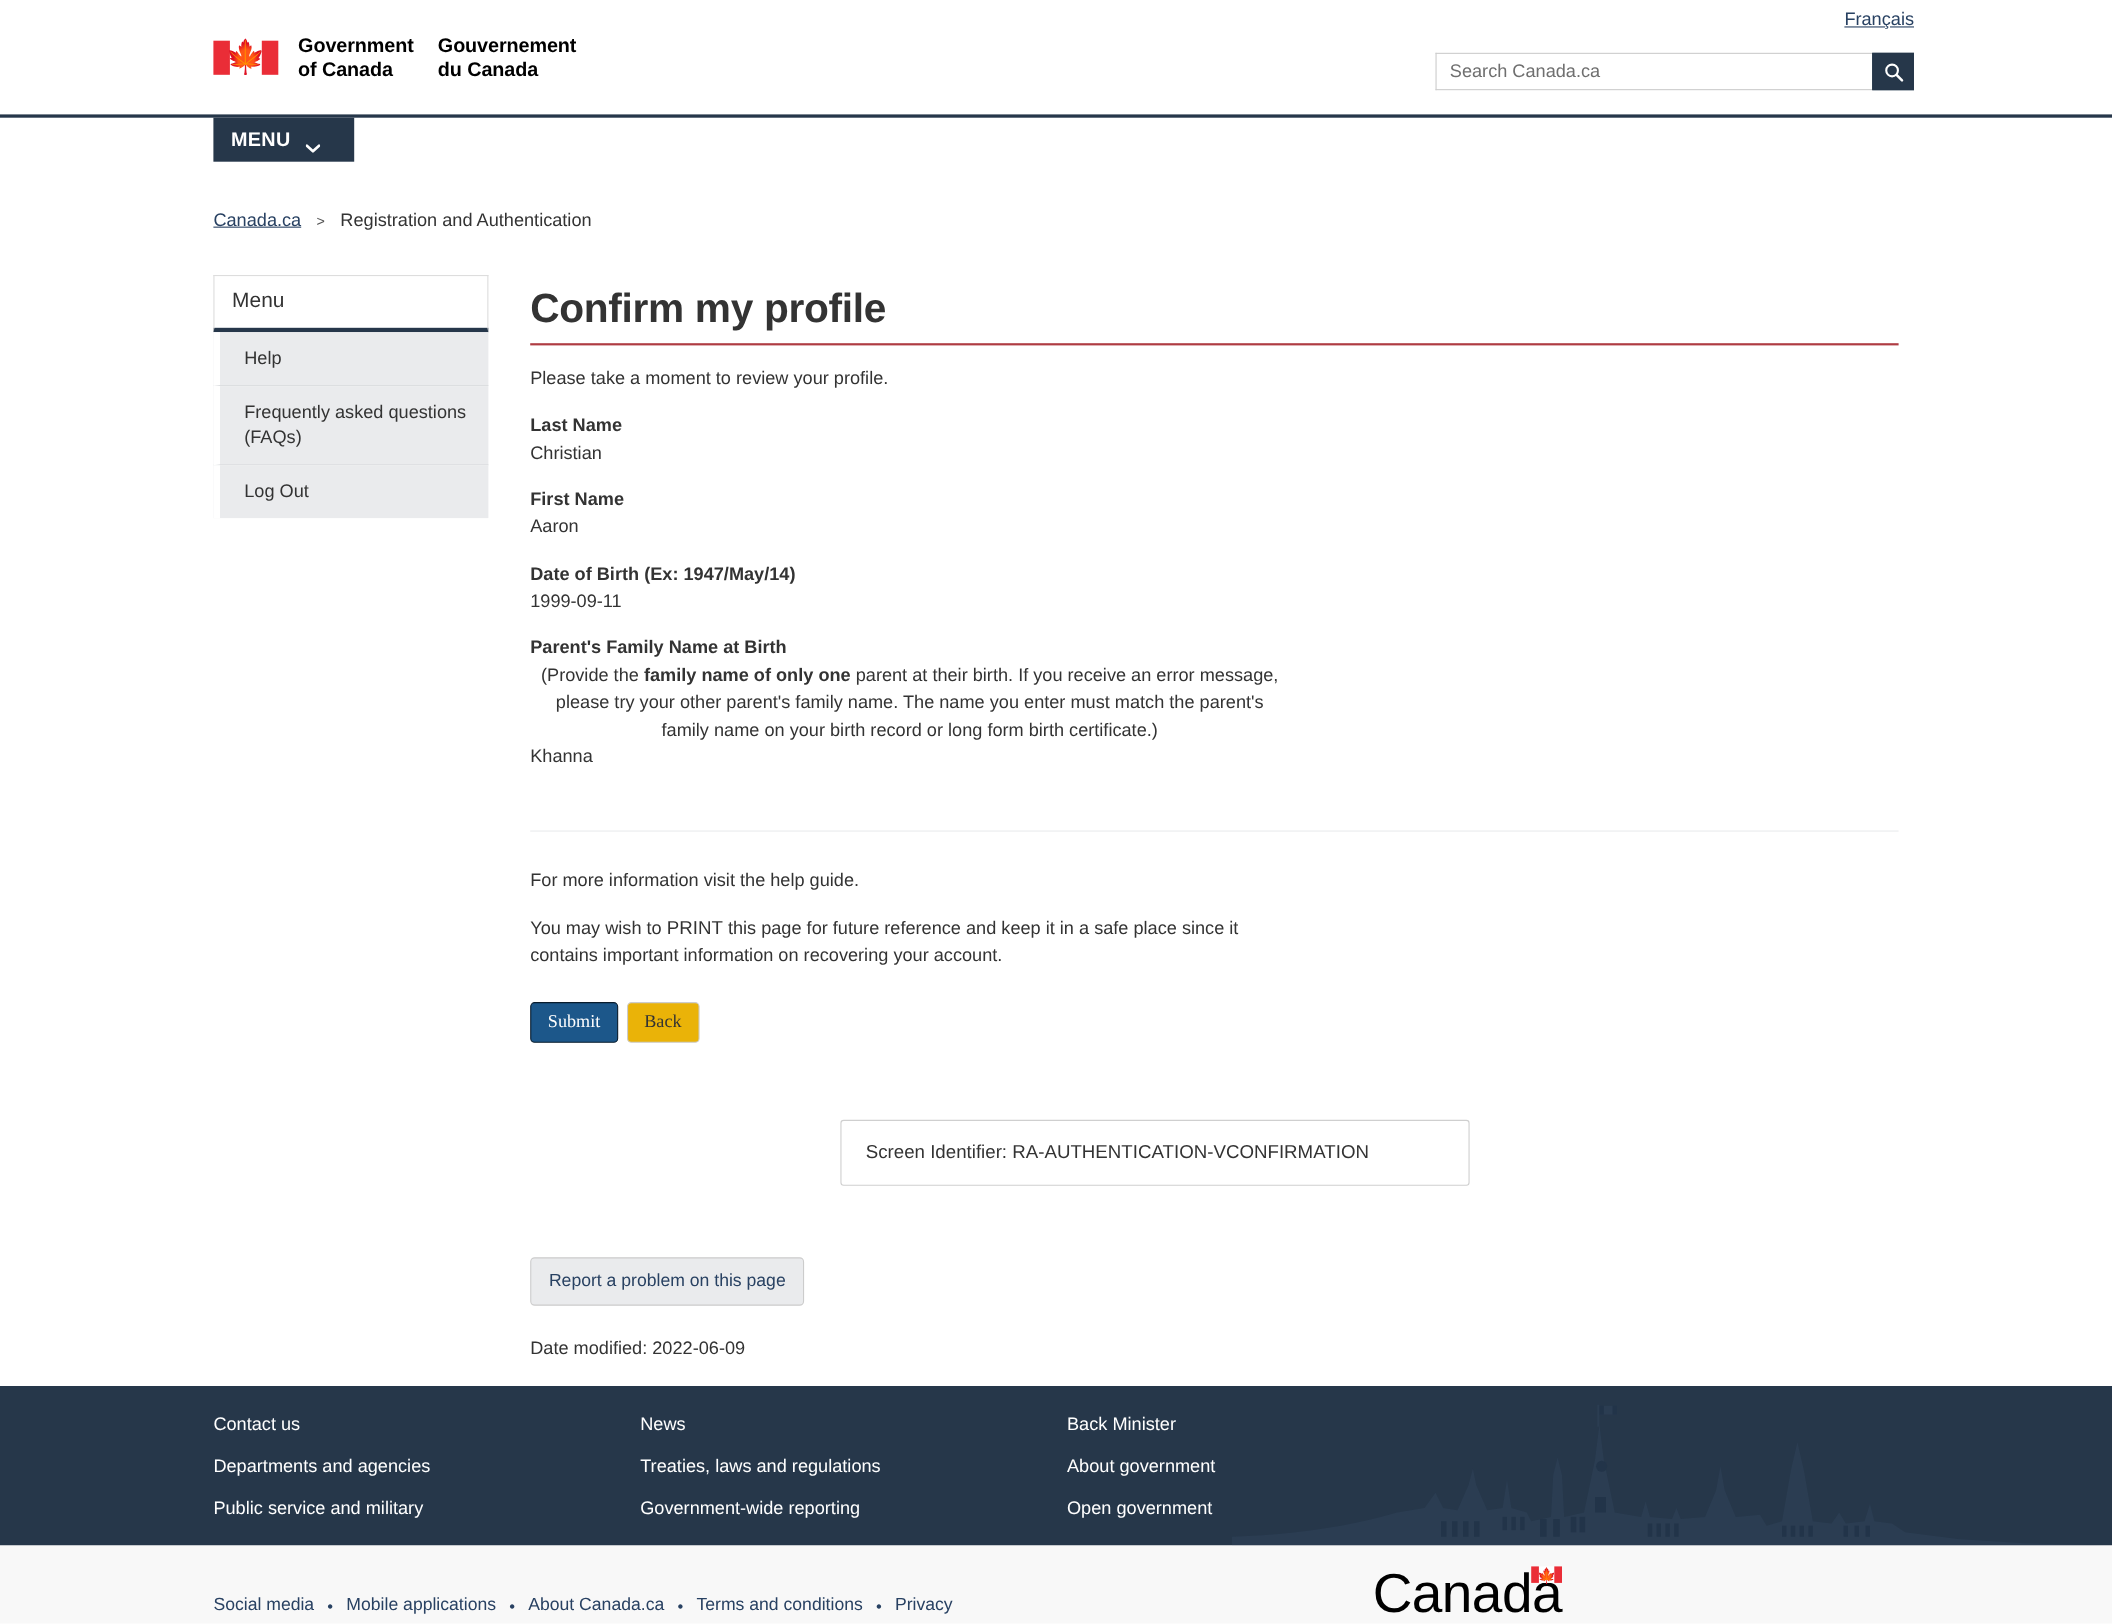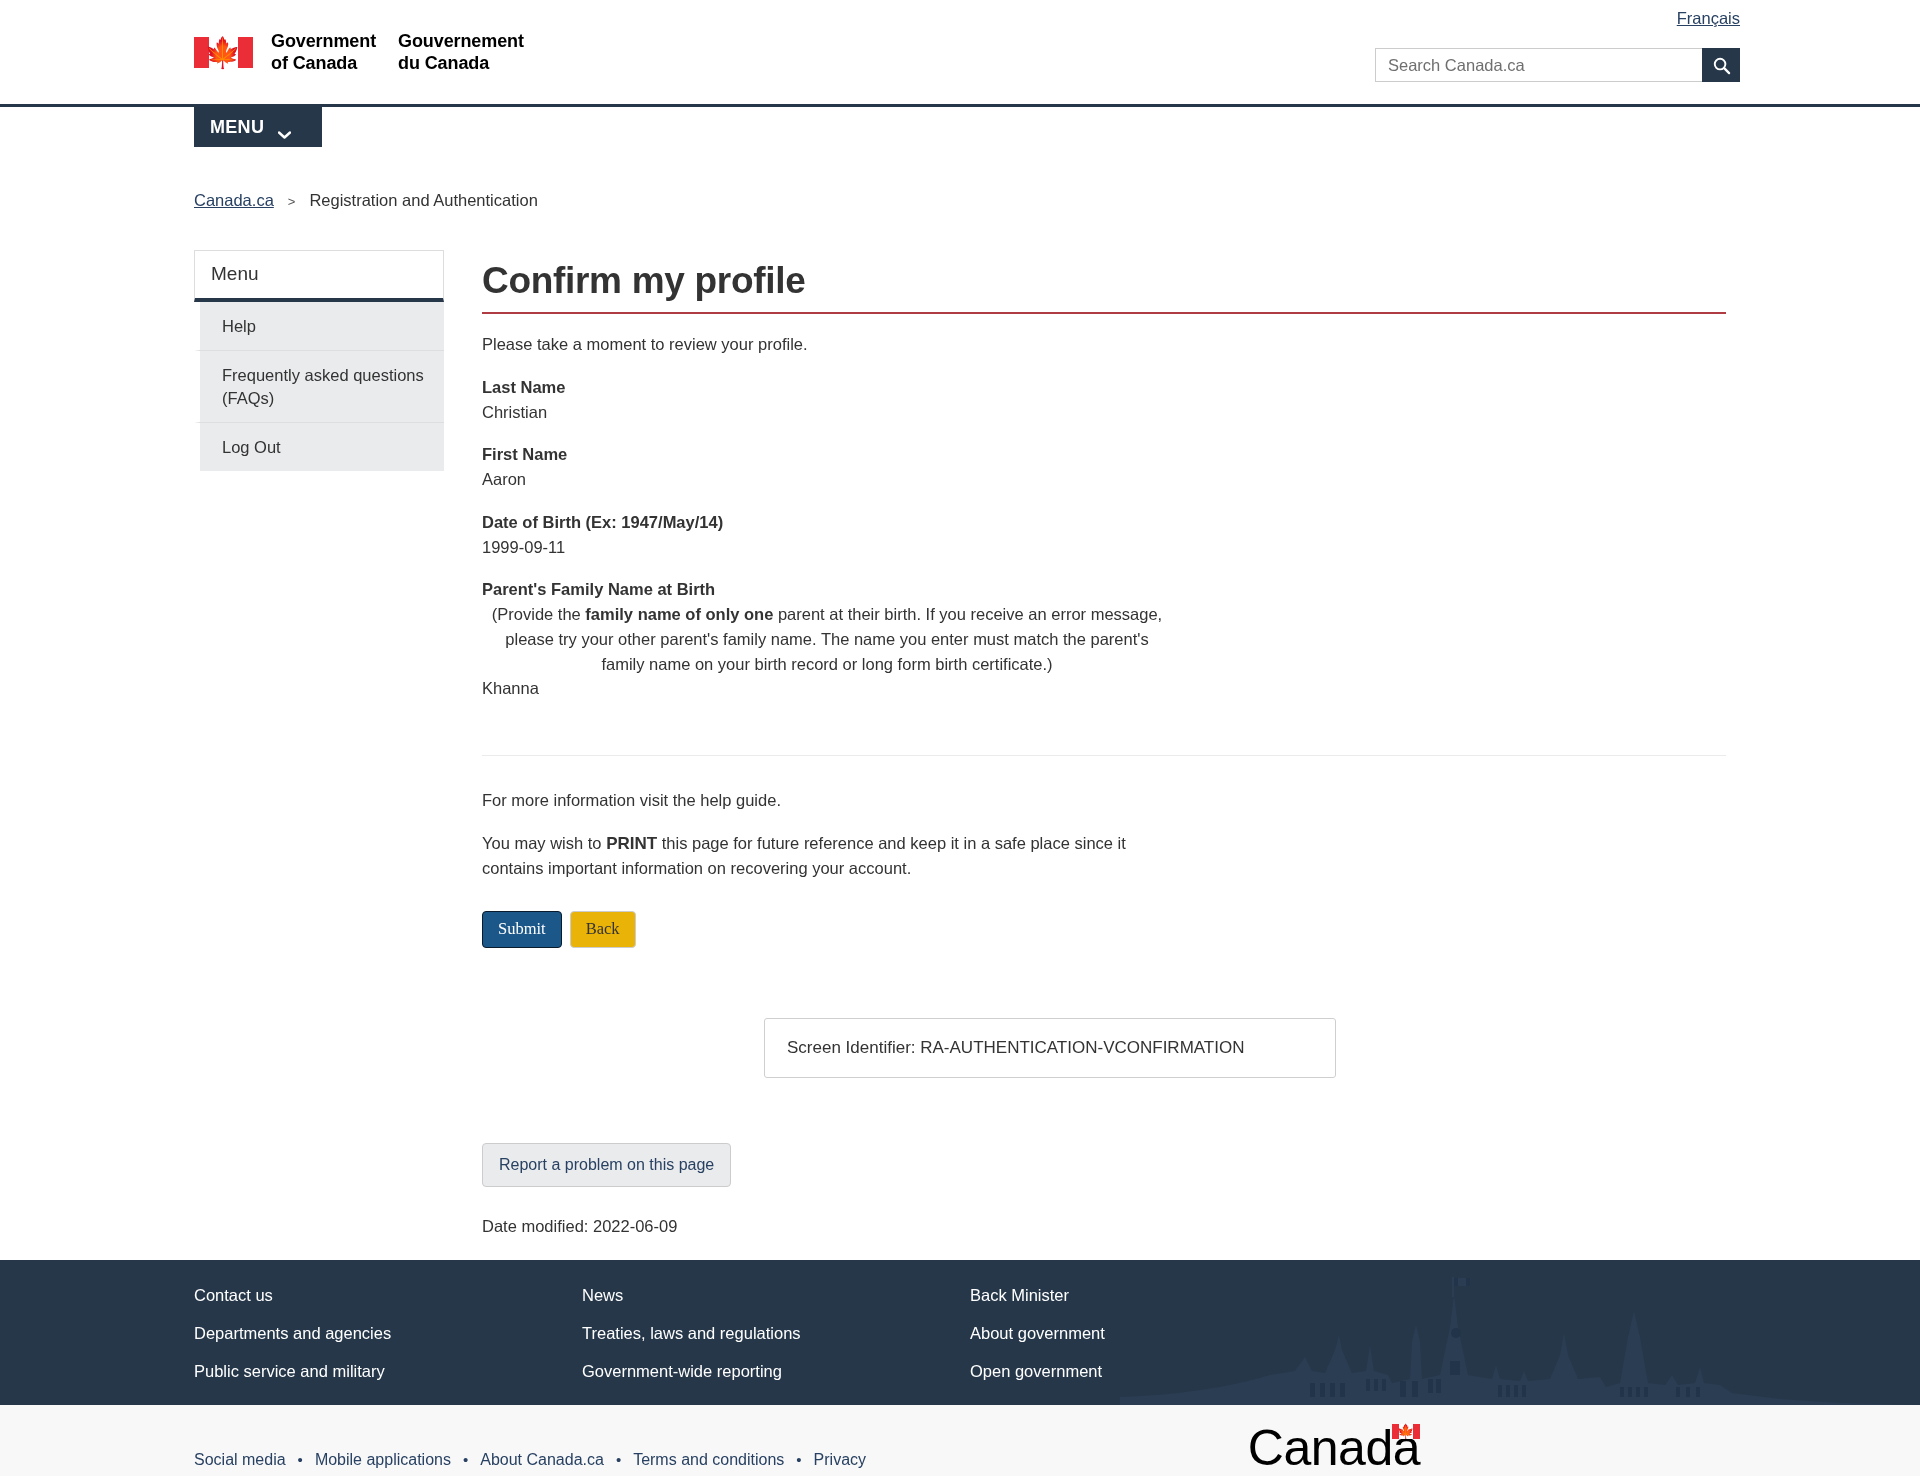--- a/index.html
+++ b/index.html
@@ -71,21 +71,21 @@
     font-weight: 700;
     letter-spacing: -0.1px;
   }
   .wordmark span { display: block; white-space: nowrap; }
 
   .search-wrap {
     position: absolute;
     right: 0;
     top: 48px;
     display: flex;
-    width: 365px;
+    width: 435px;
     height: 34px;
   }
   .search-input {
     flex: 1;
     border: 1px solid #ccc;
     border-right: none;
     padding: 0 12px;
     font-size: 16.5px;
     font-family: "Liberation Sans", sans-serif;
     color: #555;
@@ -193,21 +193,21 @@
   .field-help b { font-weight: 700; }
 
   hr.divider {
     border: none;
     border-top: 1px solid #eaebed;
     margin: 54px 0 0 0;
   }
 
   .info-para { font-size: 16.5px; line-height: 1.5; margin: 32px 0 0 0; max-width: 700px; }
   .info-para.second { margin-top: 18px; }
-  .print-strong { font-weight: 700; font-size: 17px; text-align: center; }
+  .print-strong { font-weight: 400; font-size: 17px; text-align: center; }
 
   .btn-row { margin-top: 30px; display: flex; gap: 8px; align-items: stretch; }
   .btn {
     font-family: Liberation Serif, serif;
     font-size: 16.5px;
     padding: 7px 15px 8px 15px;
     border-radius: 4px;
     cursor: pointer;
     line-height: 1.2;
   }

